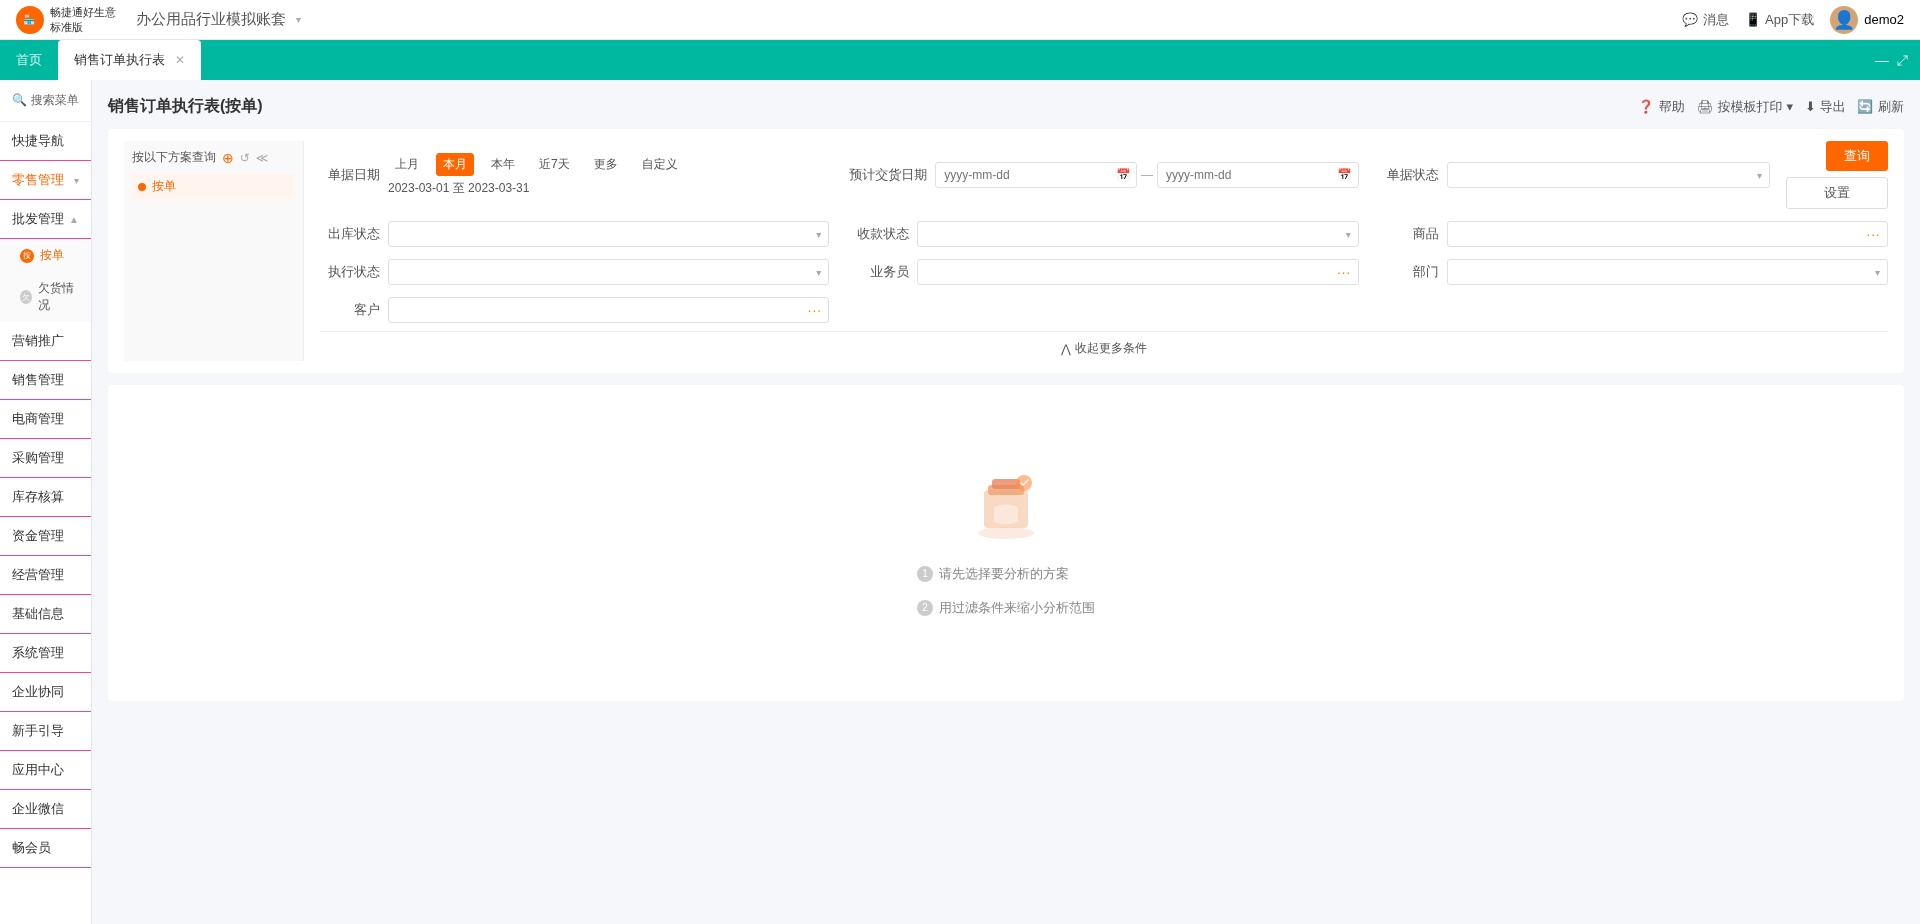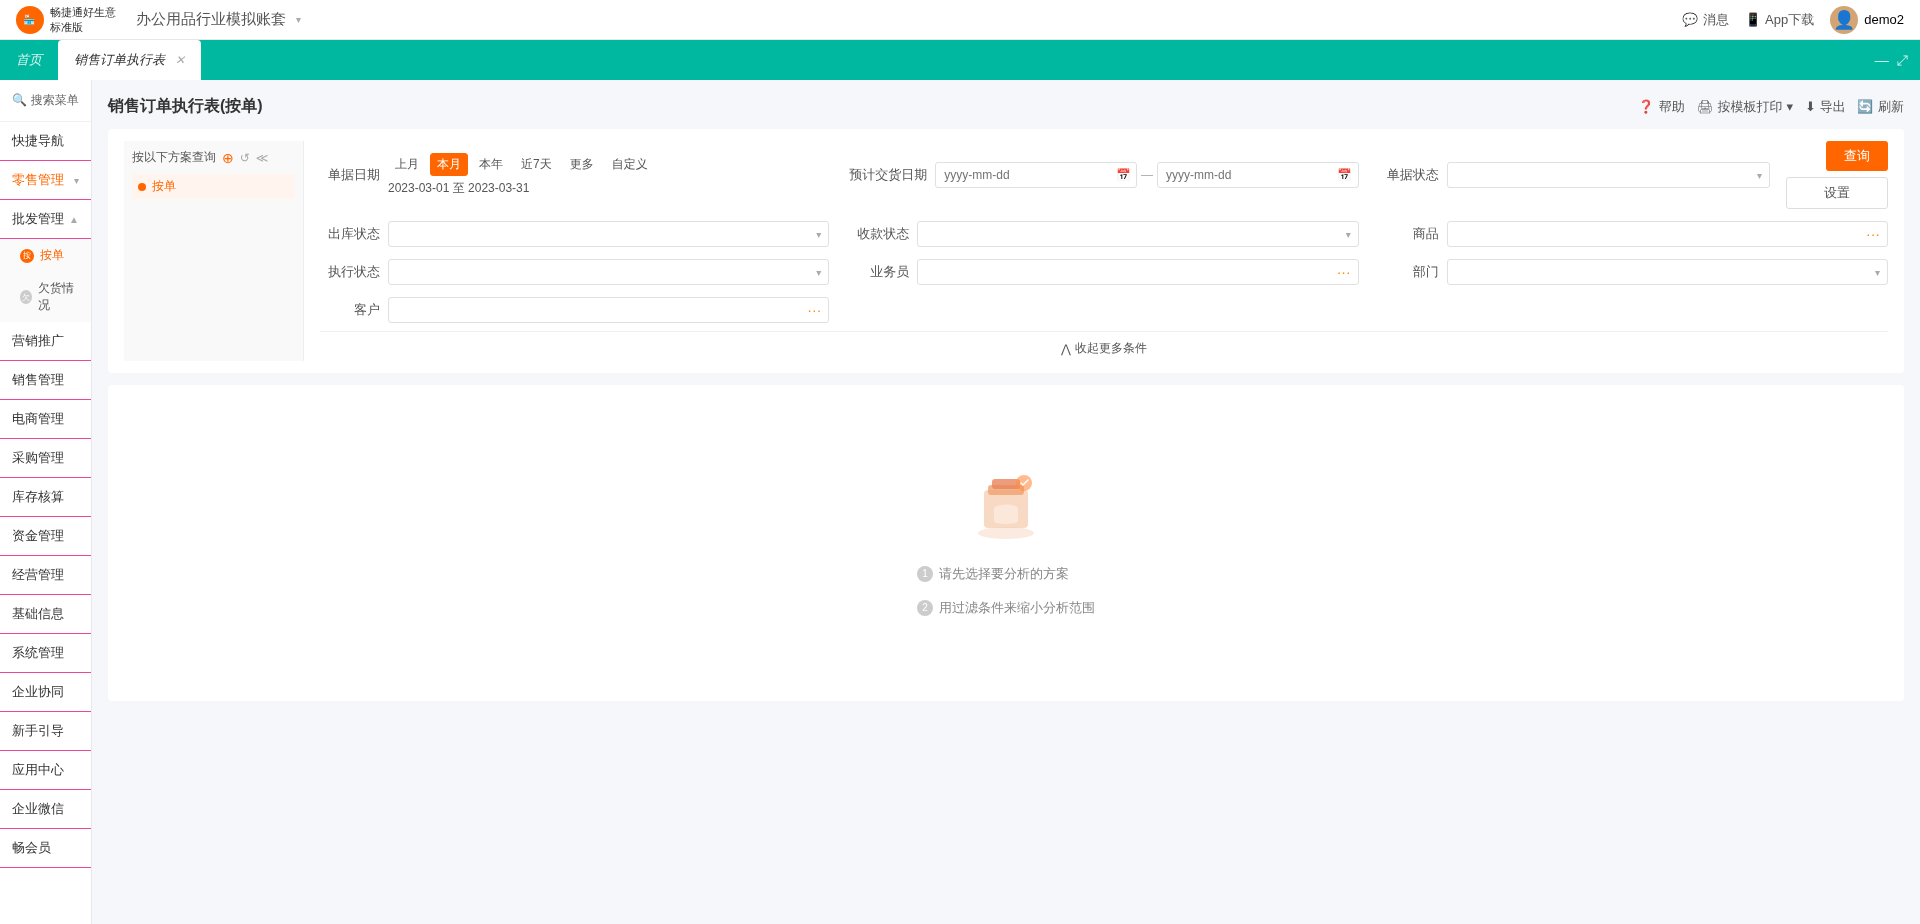--- a/index.html
+++ b/index.html
@@ -38,21 +38,20 @@
     .nav-tab {
       height: 40px;
       display: flex;
       align-items: center;
       padding: 0 16px;
       color: rgba(255,255,255,0.85);
       cursor: pointer;
       font-size: 13px;
       white-space: nowrap;
       gap: 6px;
-      font-style: italic;
     }
     .nav-tab.active { background: #fff; color: #333; border-radius: 4px 4px 0 0; }
     .nav-tab-close { color: #aaa; font-size: 12px; margin-left: 4px; }
     .nav-tabs-right { margin-left: auto; display: flex; align-items: center; gap: 8px; padding-right: 12px; }
     .nav-tabs-right .icon-btn { color: rgba(255,255,255,0.85); cursor: pointer; font-size: 14px; }
 
     
     .main-layout {
       display: flex;
       flex: 1;
@@ -477,21 +476,21 @@
           </div>
         </div>
 
         <div class="filter-main" style="padding-left:16px;">
 
           <div style="display:grid;grid-template-columns:1fr 1fr 1fr;gap:12px 20px;margin-bottom:12px;">
 
             <div class="filter-field">
               <span class="filter-label">单据日期</span>
               <div style="flex:1;">
-                <div style="display:flex;gap:4px;align-items:center;margin-bottom:4px;">
+                <div style="display:flex;gap:10px;align-items:center;margin-bottom:4px;">
                   <span class="date-quick-btn">上月</span>
                   <span class="date-quick-btn active">本月</span>
                   <span class="date-quick-btn">本年</span>
                   <span class="date-quick-btn">近7天</span>
                   <span class="date-quick-btn">更多</span>
                   <span class="date-quick-btn">自定义</span>
                 </div>
                 <div style="font-size:12px;color:#555;">2023-03-01 至 2023-03-31</div>
               </div>
             </div>

